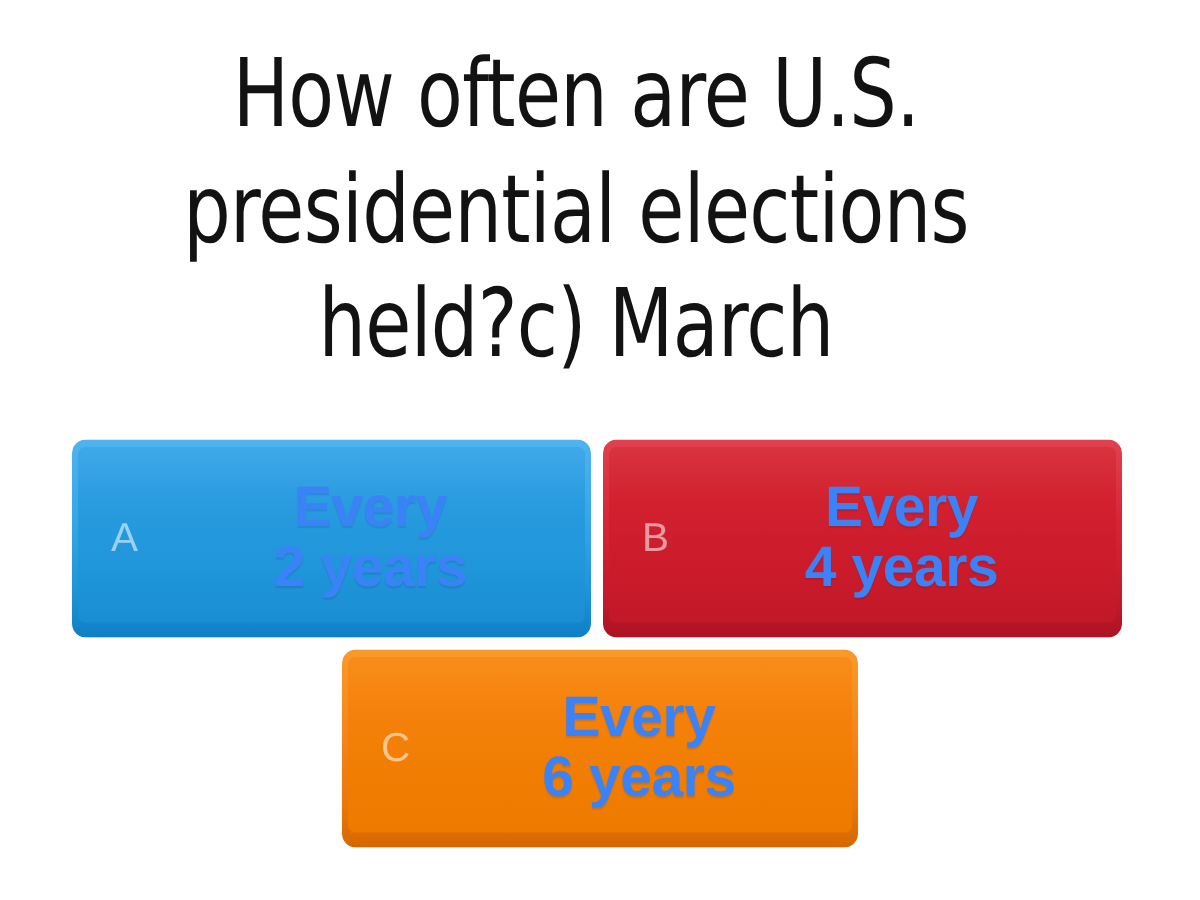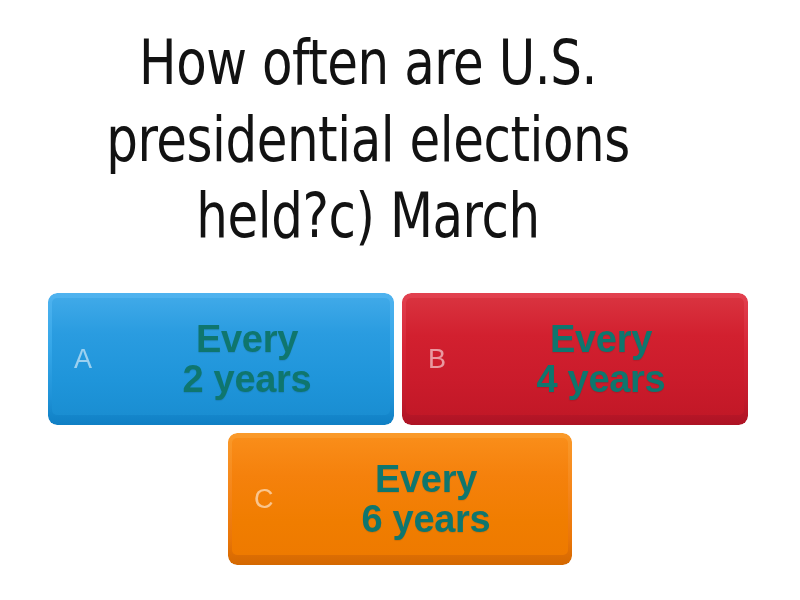--- a/index.html
+++ b/index.html
@@ -18,21 +18,21 @@
   .quiz-root {
     position: absolute;
     inset: 0;
     display: flex;
     flex-direction: column;
   }
 
   
   .question-area {
     position: absolute;
-    left: 0;
+    left: 16px;
     top: 10px;
     width: 736px;
     height: 260px;
     display: flex;
     align-items: center;
     justify-content: center;
     padding: 0 20px;
     box-sizing: border-box;
   }
   .question-text {
@@ -100,21 +100,21 @@
     font-family: "Liberation Sans", sans-serif;
   }
 
   .answer-btn .label {
     position: absolute;
     left: 62px;
     right: 10px;
     top: 50%;
     transform: translateY(-50%);
     text-align: center;
-    color: #0f766e;
+    color: #3b82f6;
     font-weight: bold;
     font-size: 38px;
     line-height: 1.06;
     letter-spacing: -0.3px;
     white-space: pre-line;
     pointer-events: none;
     text-shadow: 0 1px 1px rgba(0,0,0,0.10);
     font-family: "Liberation Sans", sans-serif;
   }
 

